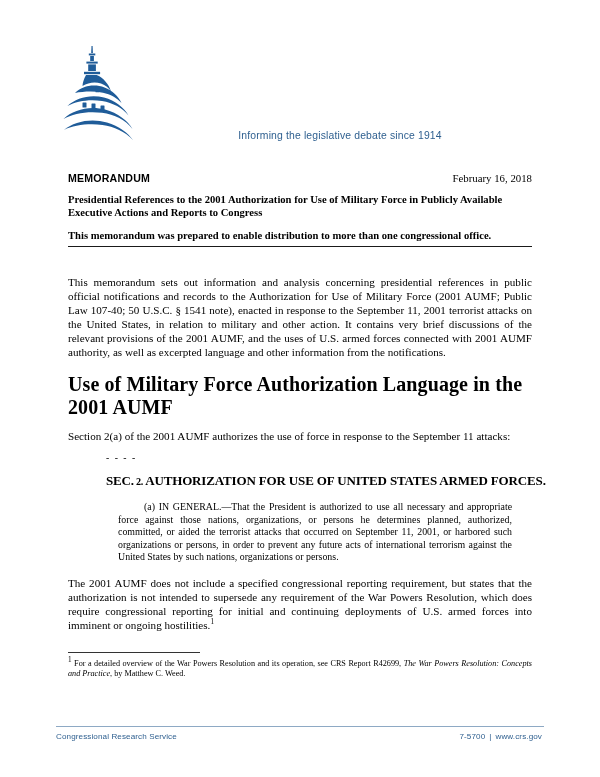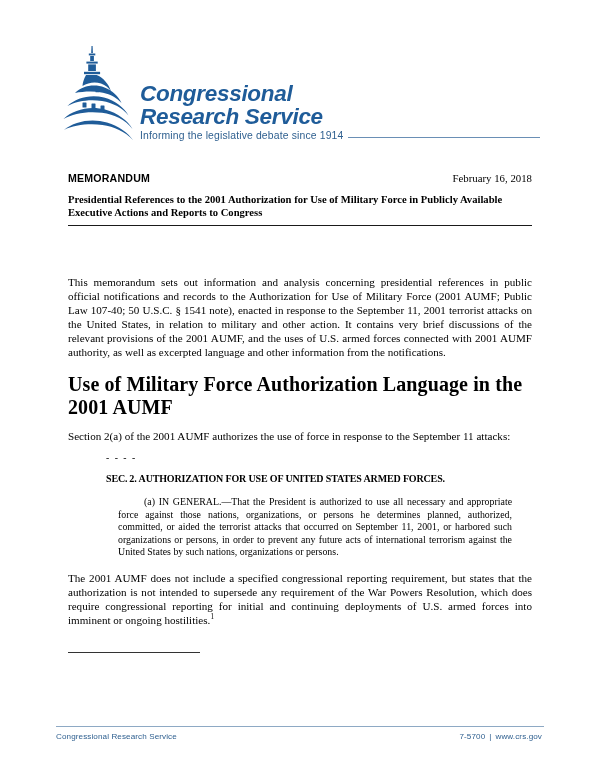--- a/index.html
+++ b/index.html
@@ -51,20 +51,21 @@
     color: #1F5C99;
     white-space: nowrap;
   }
   .tagline-row {
     position: absolute;
     left: 78px;
     top: 86px;
     width: 400px;
     display: flex;
     align-items: center;
+    flex-direction: column;
   }
   .tagline {
     font-family: "Liberation Sans", "DejaVu Sans", sans-serif;
     font-size: 10.4px;
     letter-spacing: 0.15px;
     color: #2E5F8F;
     white-space: nowrap;
   }
   .tagline-rule {
     flex: 1;
@@ -173,21 +174,21 @@
     font-size: 8.3px;
     font-weight: bold;
     margin: 0 0 6px 0;
     letter-spacing: -0.15px;
     white-space: nowrap;
   }
   .sec-head .big {
     font-size: 10.2px;
   }
   .sec-head .sc {
-    font-size: 10px;
+    font-size: 13px;
   }
   .sec-body {
     font-size: 9.9px;
     line-height: 12.6px;
     text-align: justify;
     text-indent: 26px;
     margin: 12px;
   }
   .smallcap {
     font-variant: small-caps;
@@ -273,42 +274,39 @@
 
           <rect x="25.5" y="42.5" width="3.6" height="4.4" rx="0.5"></rect>
           <rect x="33.5" y="43.8" width="3.6" height="4.4" rx="0.5"></rect>
           <rect x="20.5" y="58.5" width="4" height="5" rx="0.5"></rect>
           <rect x="29.5" y="59.5" width="4" height="5" rx="0.5"></rect>
           <rect x="38.5" y="61.5" width="4" height="5" rx="0.5"></rect>
         </g>
       </svg>
     </div>
 
-    <div class="logo-wordmark">
-      <div class="wordmark-line">Congressional</div>
-      <div class="wordmark-line">Research Service</div>
-    </div>
 
     <div class="tagline-row">
       <div class="tagline">Informing the legislative debate since 1914</div>
       <div class="tagline-rule"></div>
     </div>
   </div>
 
   <div class="memo">
     <div class="memo-top">
       <div class="memo-label">MEMORANDUM</div>
       <div class="memo-date">February 16, 2018</div>
     </div>
 
     <div class="memo-row">
       <div class="val bold">Presidential References to the 2001 Authorization for Use of Military Force in Publicly Available Executive Actions and Reports to Congress</div>
     </div>
 
 
+    <div class="memo-note">This memorandum was prepared to enable distribution to more than one congressional office.</div>
     <div class="memo-rule"></div>
   </div>
 
   <div class="content">
 
     <p class="body">This memorandum sets out information and analysis concerning presidential references in public official notifications and records to the Authorization for Use of Military Force (2001 AUMF; Public Law 107-40; 50 U.S.C. § 1541 note), enacted in response to the September 11, 2001 terrorist attacks on the United States, in relation to military and other action. It contains very brief discussions of the relevant provisions of the 2001 AUMF, and the uses of U.S. armed forces connected with 2001 AUMF authority, as well as excerpted language and other information from the notifications.</p>
 
     <h2 class="section">Use of Military Force Authorization Language in the 2001 AUMF</h2>
 
     <p class="lead">Section 2(a) of the 2001 AUMF authorizes the use of force in response to the September 11 attacks:</p>
@@ -318,20 +316,21 @@
       <div class="sec-head"><span class="sc">SEC.</span> <span class="big">2.</span> <span class="sc">AUTHORIZATION FOR USE OF UNITED STATES ARMED FORCES.</span></div>
       <p class="sec-body"><span>(a)</span> <span class="smallcap">IN GENERAL.</span><span>—That the President is authorized to use all necessary and appropriate force against those nations, organizations, or persons he determines planned, authorized, committed, or aided the terrorist attacks that occurred on September 11, 2001, or harbored such organizations or persons, in order to prevent any future acts of international terrorism against the United States by such nations, organizations or persons.</span></p>
     </div>
 
     <p class="body after-quote"><span>The 2001 AUMF does not include a specified congressional reporting requirement, but states that the authorization is not intended to supersede any requirement of the War Powers Resolution, which does require congressional reporting for initial and continuing deployments of U.S. armed forces into imminent or ongoing hostilities.</span><sup class="fn">1</sup></p>
 
   </div>
 
   <div class="footnote-area">
     <div class="footnote-rule"></div>
+    <p class="footnote"><sup class="fn">1</sup><span> For a detailed overview of the War Powers Resolution and its operation, see CRS Report R42699, </span><span class="it">The War Powers Resolution: Concepts and Practice</span><span>, by Matthew C. Weed.</span></p>
   </div>
 
   <div class="footer">
     <div class="footer-rule"></div>
     <div class="footer-row">
       <div class="footer-left">Congressional Research Service</div>
       <div class="footer-right"><span>7-5700</span><span>|</span><span>www.crs.gov</span></div>
     </div>
   </div>
 

